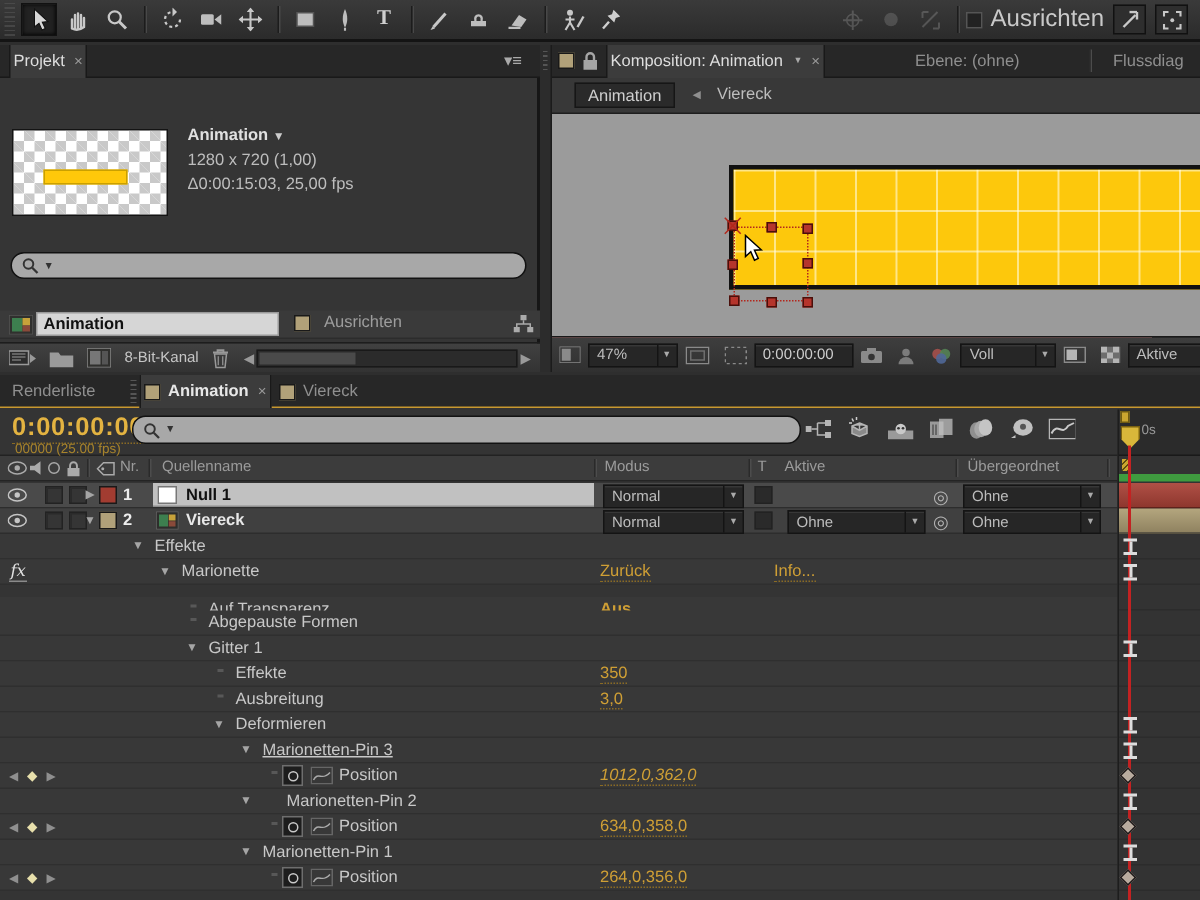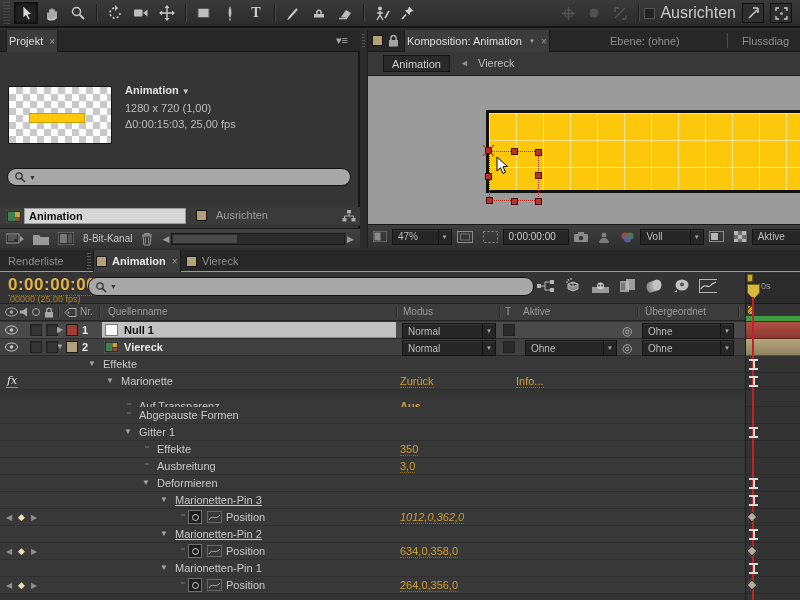--- a/index.html
+++ b/index.html
@@ -680,21 +680,21 @@
             <svg width="15" height="12">
               <rect x="0.5" y="0.5" width="14" height="11" stroke="#666" fill="none"></rect>
               <path d="M2,9 C5,3 8,10 13,4" stroke="#aaa" fill="none"></path>
             </svg>
           </span>
           <span class="plabel" style="left: 226px;">Position</span>
           <span class="pval" style="left: 400px; font-style: italic;">1012,0,362,0</span>
         </div>
         <div class="prow" style="top: 276px;">
           <span class="twirl" style="left: 160px;">▼</span>
-          <span class="plabel" style="left: 175px; text-decoration: underline;">Marionetten-Pin 2</span>
+          <span class="plabel" style="left: 191px;">Marionetten-Pin 2</span>
         </div>
         <div class="prow" style="top: 293px;">
           <span class="knav" style="left: 6px;">◀</span>
           <span class="kdia" style="left: 18px;">◆</span>
           <span class="knav" style="left: 31px;">▶</span>
           <span class="pdot" style="left: 181px;"></span>
           <span class="stopw" style="left: 188px;">
             <i></i>
           </span>
           <span class="a" style="left: 207px; top: 2px;">

